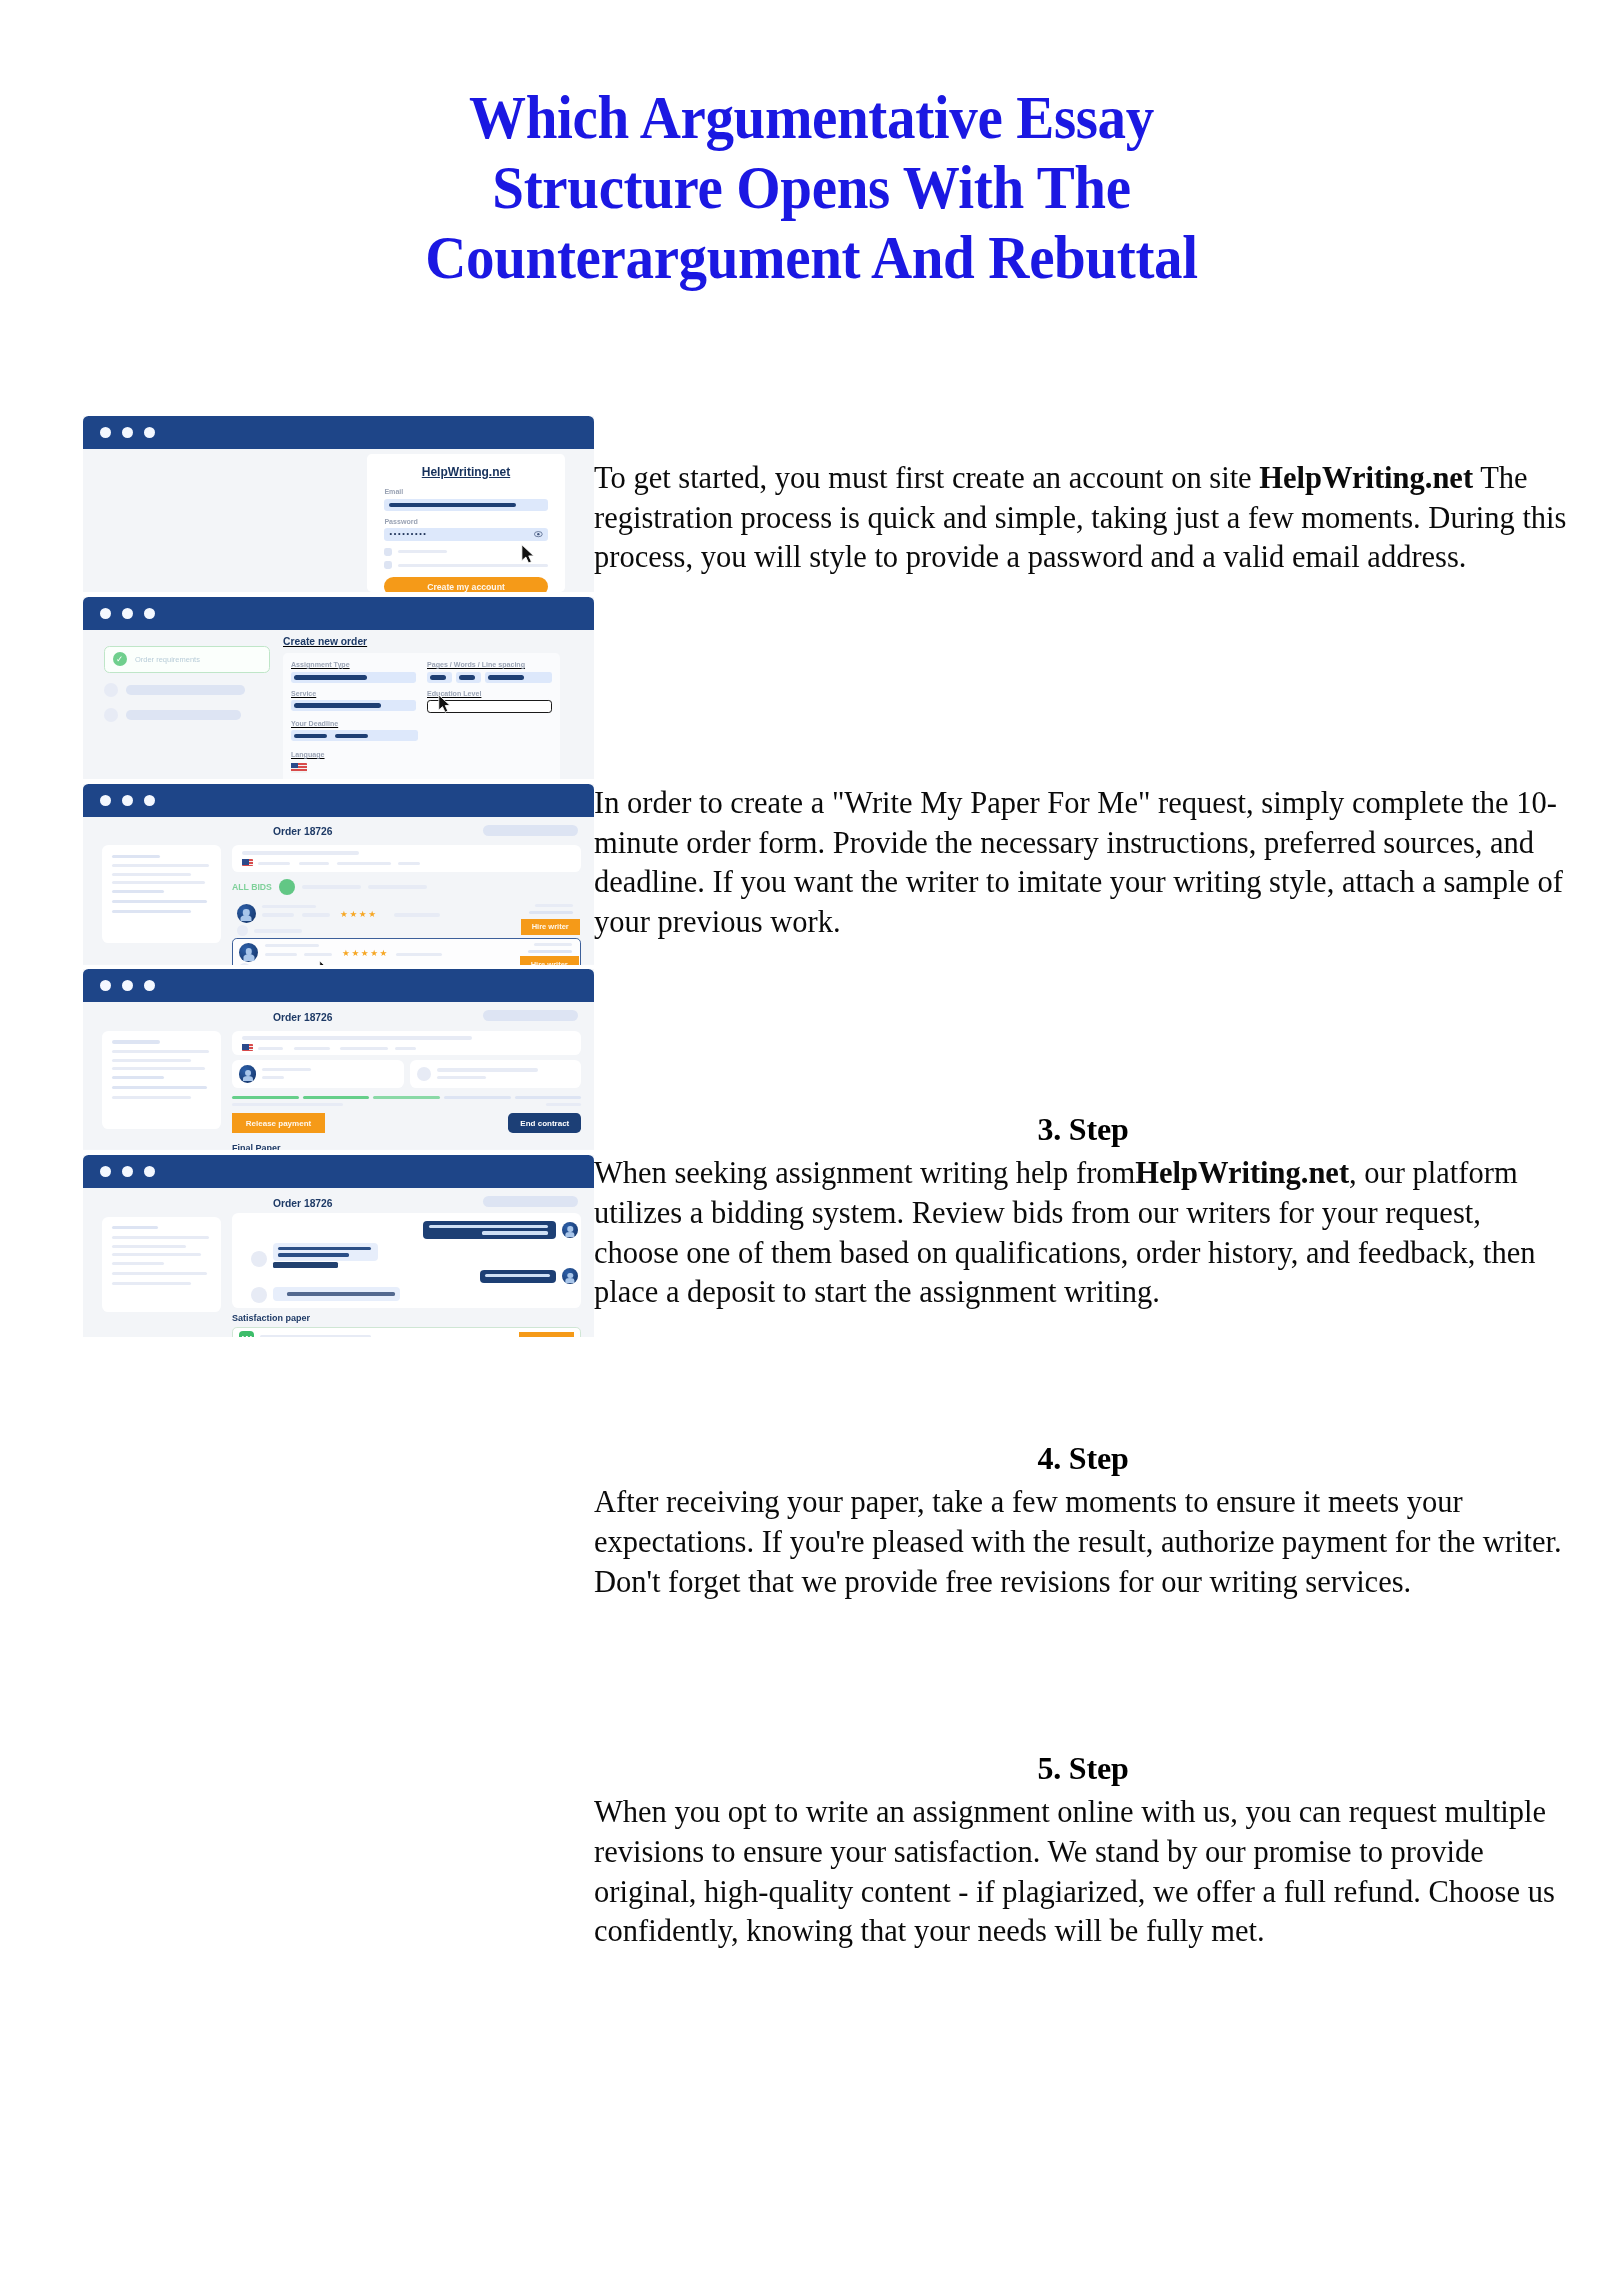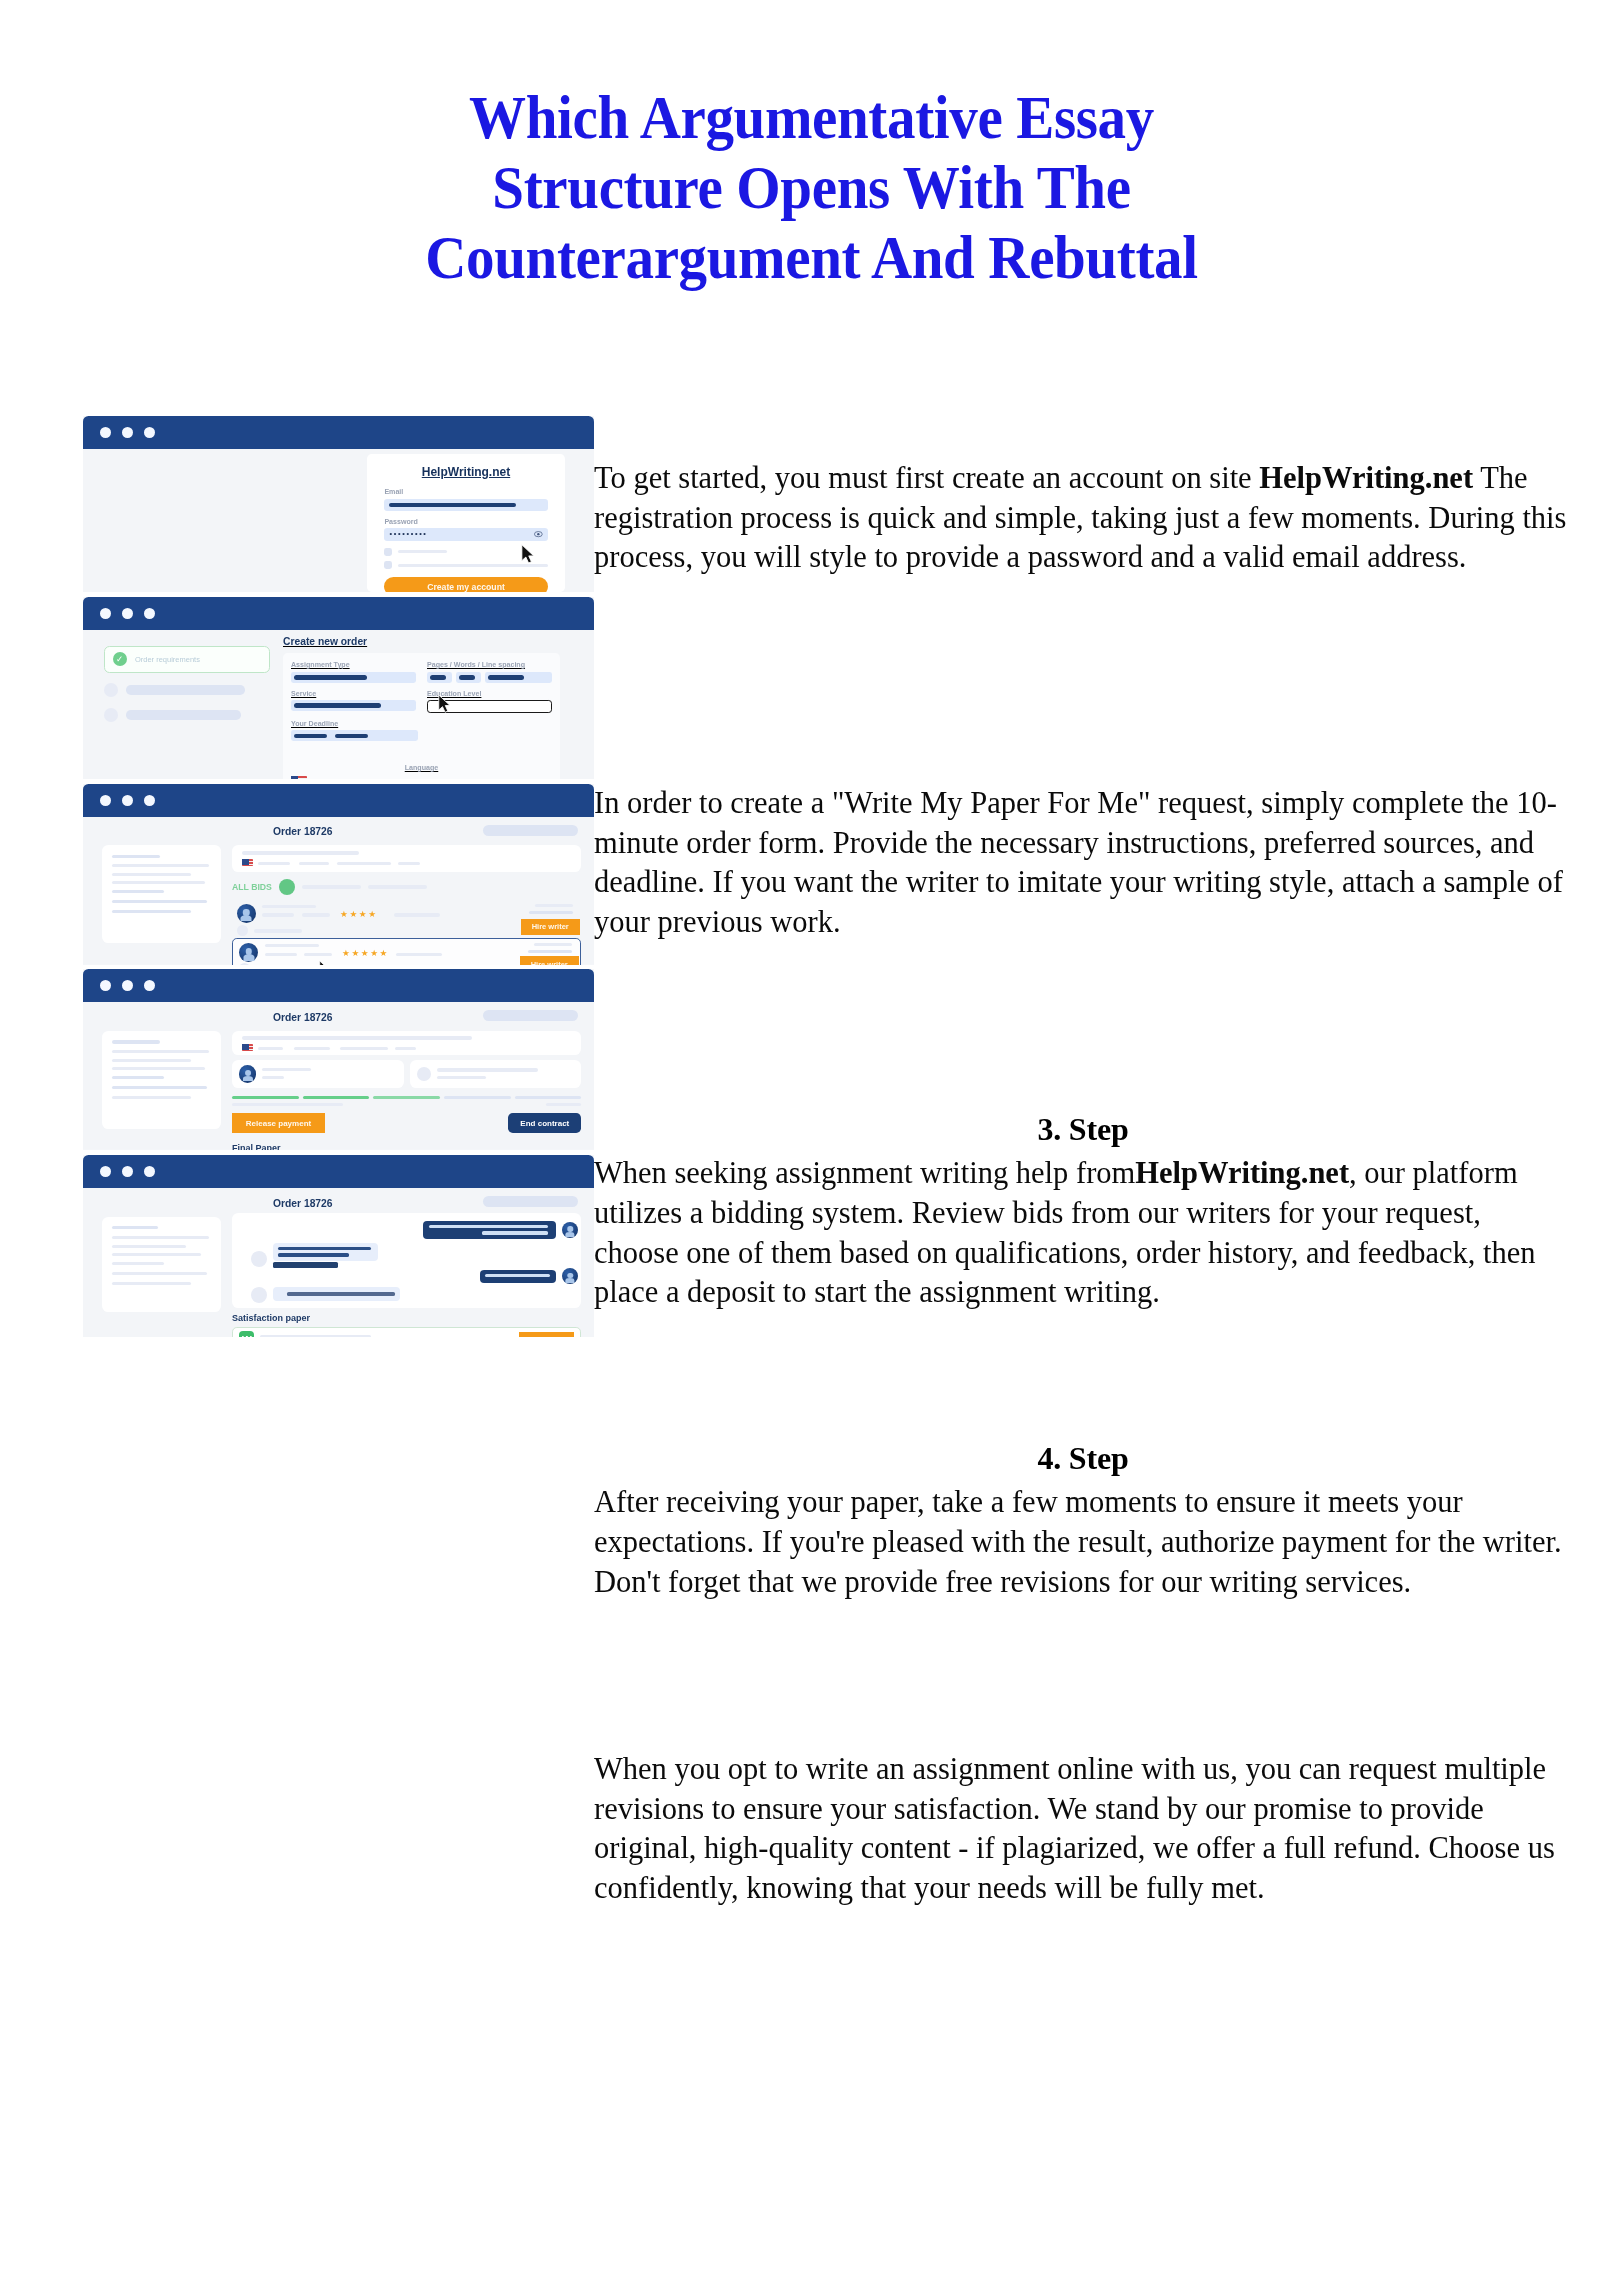--- a/index.html
+++ b/index.html
@@ -236,21 +236,21 @@
                 <div style="margin-top:2.4px;height:12.7px;background:#fff;border:1.3px solid #1a1a1a;border-radius:3.2px;"></div>
               </div>
             </div>
             <div style="margin-top:7.1px;width:127px;">
               <div class="lbl">Your Deadline</div>
               <div style="margin-top:2.4px;height:11px;background:#dde8fb;border-radius:2.4px;position:relative;">
                 <div class="skel-d" style="position:absolute;left:3.2px;top:3.2px;width:33px;height:4.8px;"></div>
                 <div class="skel-d" style="position:absolute;left:44px;top:3.2px;width:33px;height:4.8px;"></div>
               </div>
             </div>
-            <div style="margin-top:23px;text-align:center;">
+            <div style="margin-top:10px;">
               <div class="lbl">Language</div>
               <div class="flag" style="margin-top:3.2px;"></div>
             </div>
             <div style="margin-top:7.1px;">
               <div class="lbl">Promo code</div>
             </div>
 
             <div class="cursor" style="left:155px;top:41px;">
               <svg width="15" height="20" viewBox="0 0 20 26">
                   <path d="M1 1 L1 21 L6 16.5 L9.5 24 L13 22.3 L9.7 15 L16 15 Z" fill="#111" stroke="#fff" stroke-width="1.1"></path>
@@ -481,19 +481,20 @@
       <div class="step-head">3. Step</div>
       <p class="step-body"><span>When seeking assignment writing help from</span><b>HelpWriting.net</b><span>, our platform utilizes a bidding system. Review bids from our writers for your request, choose one of them based on qualifications, order history, and feedback, then place a deposit to start the assignment writing.</span></p>
     </div>
 
     <div class="stepblock" style="top:981px;">
       <div class="step-head">4. Step</div>
       <p class="step-body"><span>After receiving your paper, take a few moments to ensure it meets your expectations. If you're pleased with the result, authorize payment for the writer. Don't forget that we provide free revisions for our writing services.</span></p>
     </div>
 
     <div class="stepblock" style="top:1291px;">
+      <div class="step-head">5. Step</div>
       <p class="step-body"><span>When you opt to write an assignment online with us, you can request multiple revisions to ensure your satisfaction. We stand by our promise to provide original, high-quality content - if plagiarized, we offer a full refund. Choose us confidently, knowing that your needs will be fully met.</span></p>
     </div>
 
   </div>
 
 </div>
 
 
 </body></html>

